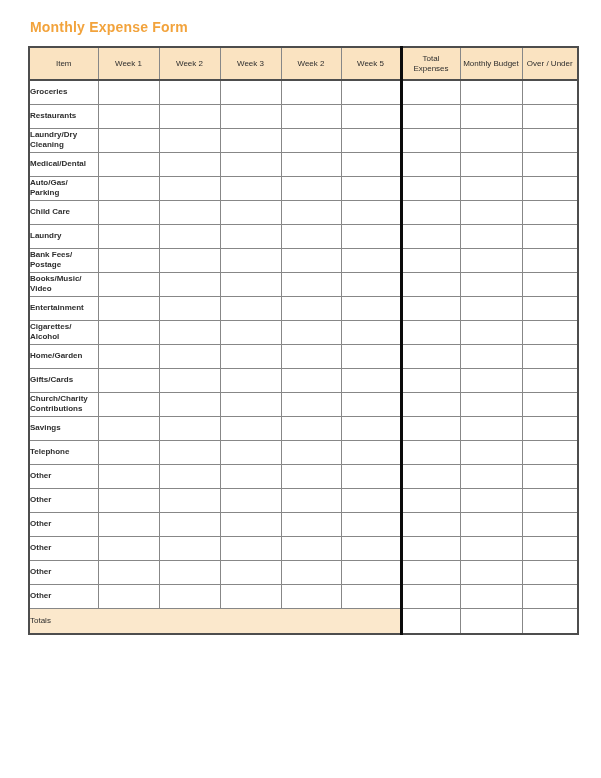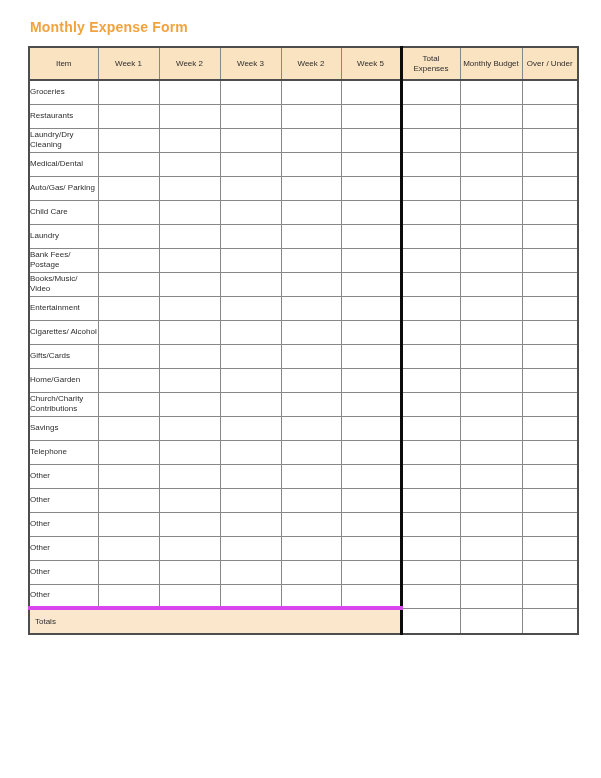--- a/index.html
+++ b/index.html
@@ -49,39 +49,39 @@
   table.expense-table thead th {
     background: var(--header-bg, #FAE3C1);
     font-weight: normal;
     text-align: center;
     height: 29px;
     border-bottom: 2px solid #4d4d4d;
     padding: 1px 2px;
   }
   table.expense-table tbody tr.data-row {
     height: 24px;
+    font-weight: bold;
   }
   td.row-label {
     text-align: left;
     padding-left: 5px;
     padding-right: 3px;
   }
   td.value-cell {
     background: #ffffff;
   }
   .thick-right {
     border-right: 3px solid #0b0b0b !important;
   }
   tr.totals-row {
     height: 26px;
   }
   tr.totals-row td.totals-label {
     background: var(--totals-bg, #FBE8CC);
-    padding-left: 5px;
-    border-top: 4px solid #d946ef;
+    border-top: 1px solid #d946ef;
   }
   tr.totals-row td.value-cell {
     border-top: 1px solid #4d4d4d;
   }
 </style>
 </head>
 <body>
 
 <div class="page">
   <h1 class="page-title">Monthly Expense Form</h1>
@@ -226,32 +226,32 @@
           <td class="value-cell"></td>
           <td class="value-cell"></td>
           <td class="value-cell"></td>
           <td class="value-cell"></td>
           <td class="value-cell thick-right"></td>
           <td class="value-cell"></td>
           <td class="value-cell"></td>
           <td class="value-cell"></td>
         </tr>
         <tr class="data-row">
+          <td class="row-label">Home/Garden</td>
+          <td class="value-cell"></td>
+          <td class="value-cell"></td>
+          <td class="value-cell"></td>
+          <td class="value-cell"></td>
+          <td class="value-cell thick-right"></td>
+          <td class="value-cell"></td>
+          <td class="value-cell"></td>
+          <td class="value-cell"></td>
+        </tr>
+        <tr class="data-row">
           <td class="row-label">Gifts/Cards</td>
-          <td class="value-cell"></td>
-          <td class="value-cell"></td>
-          <td class="value-cell"></td>
-          <td class="value-cell"></td>
-          <td class="value-cell thick-right"></td>
-          <td class="value-cell"></td>
-          <td class="value-cell"></td>
-          <td class="value-cell"></td>
-        </tr>
-        <tr class="data-row">
-          <td class="row-label">Home/Garden</td>
           <td class="value-cell"></td>
           <td class="value-cell"></td>
           <td class="value-cell"></td>
           <td class="value-cell"></td>
           <td class="value-cell thick-right"></td>
           <td class="value-cell"></td>
           <td class="value-cell"></td>
           <td class="value-cell"></td>
         </tr>
         <tr class="data-row">

